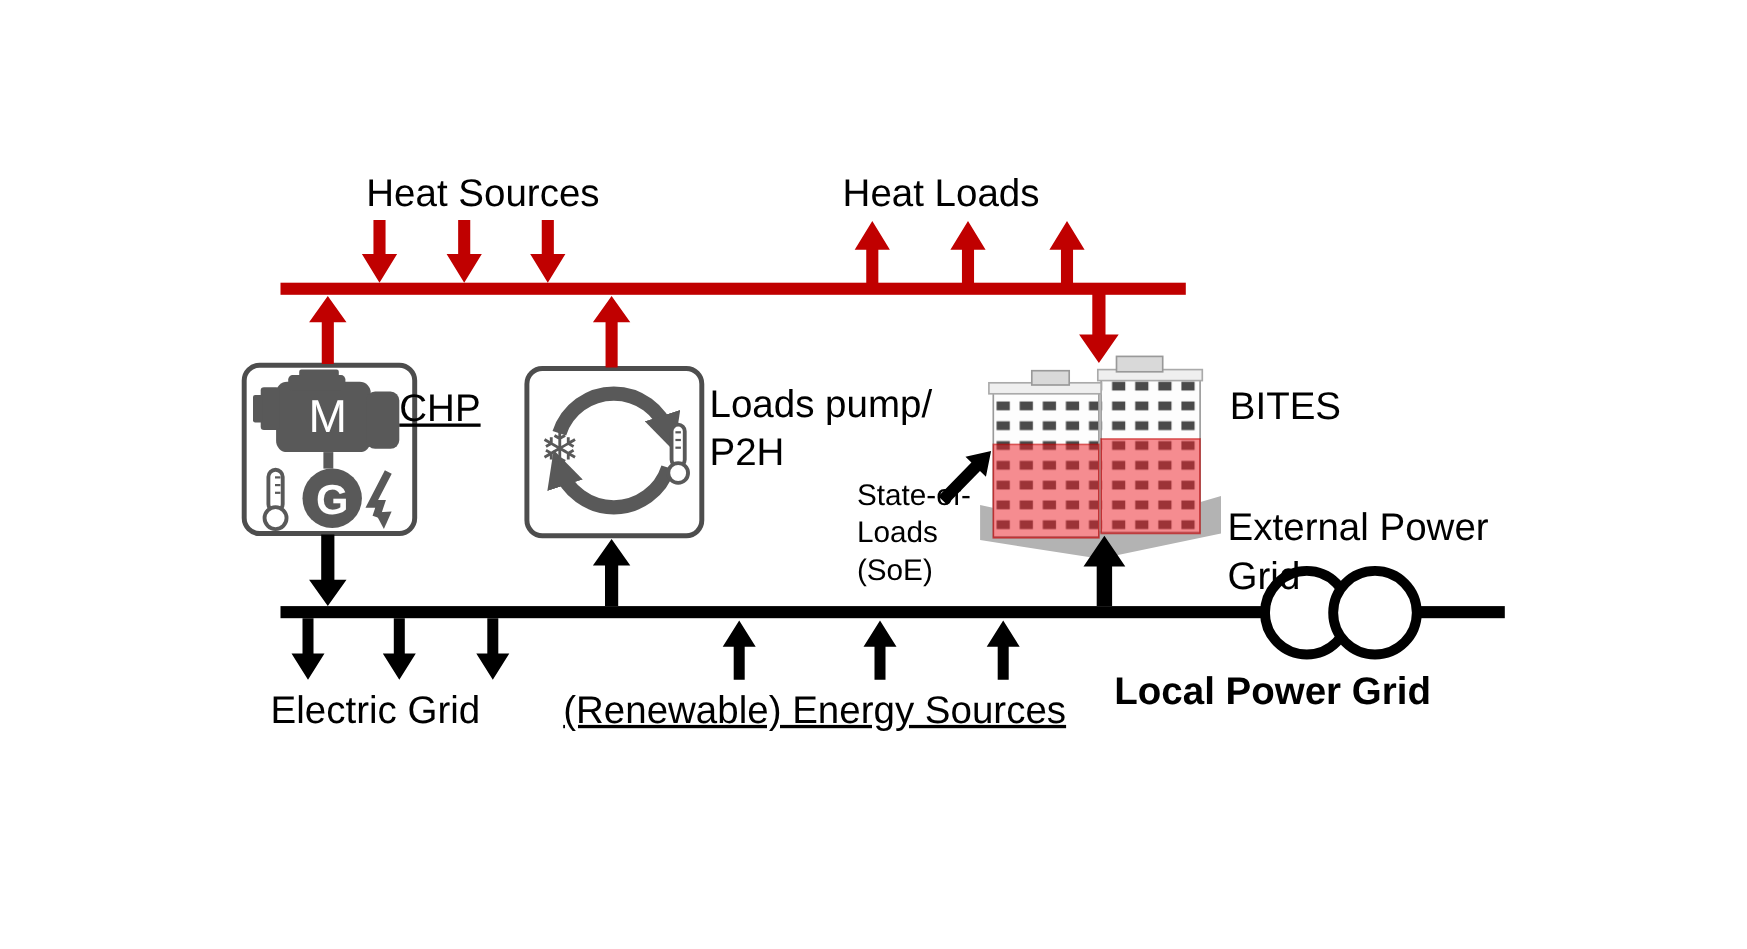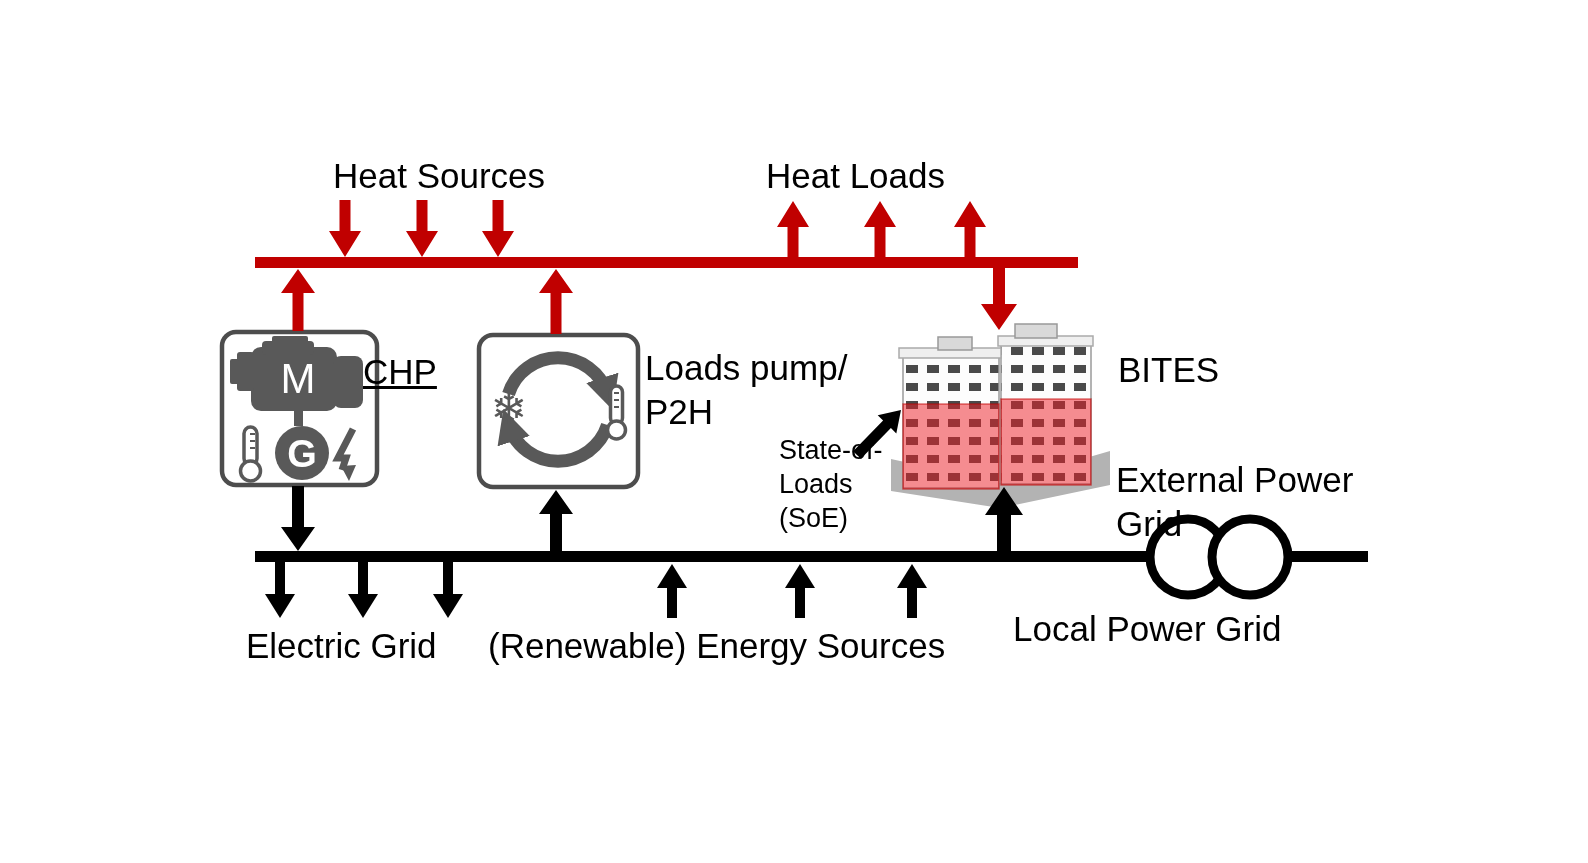--- a/index.html
+++ b/index.html
@@ -133,17 +133,17 @@
       <span class="ln">Loads pump/</span>
       <span class="ln">P2H</span>
     </div>
   <div class="lbl" style="left:1118px;top:349px;text-align:center;">BITES</div>
   <div class="lbl small" style="left:734px;top:433px;margin-left:45px;">
       <span class="ln">State-of-</span>
       <span class="ln">Loads</span>
       <span class="ln">(SoE)</span>
     </div>
   <div class="lbl wrap" style="left:1116px;top:458px;width:260px;line-height:44px;">External Power Grid</div>
-  <div class="lbl" style="left:1013px;top:608px;">Local Power Grid</div>
+  <div class="lbl" style="left:1013px;top:608px;font-weight:bold;">Local Power Grid</div>
   <div class="lbl" style="left:246px;top:625px;">Electric Grid</div>
-  <div class="lbl" style="left:488px;top:625px;">(Renewable) Energy Sources</div>
+  <div class="lbl" style="left:512px;top:625px;text-decoration:underline;">(Renewable) Energy Sources</div>
 
 </div>
 
 </body></html>

